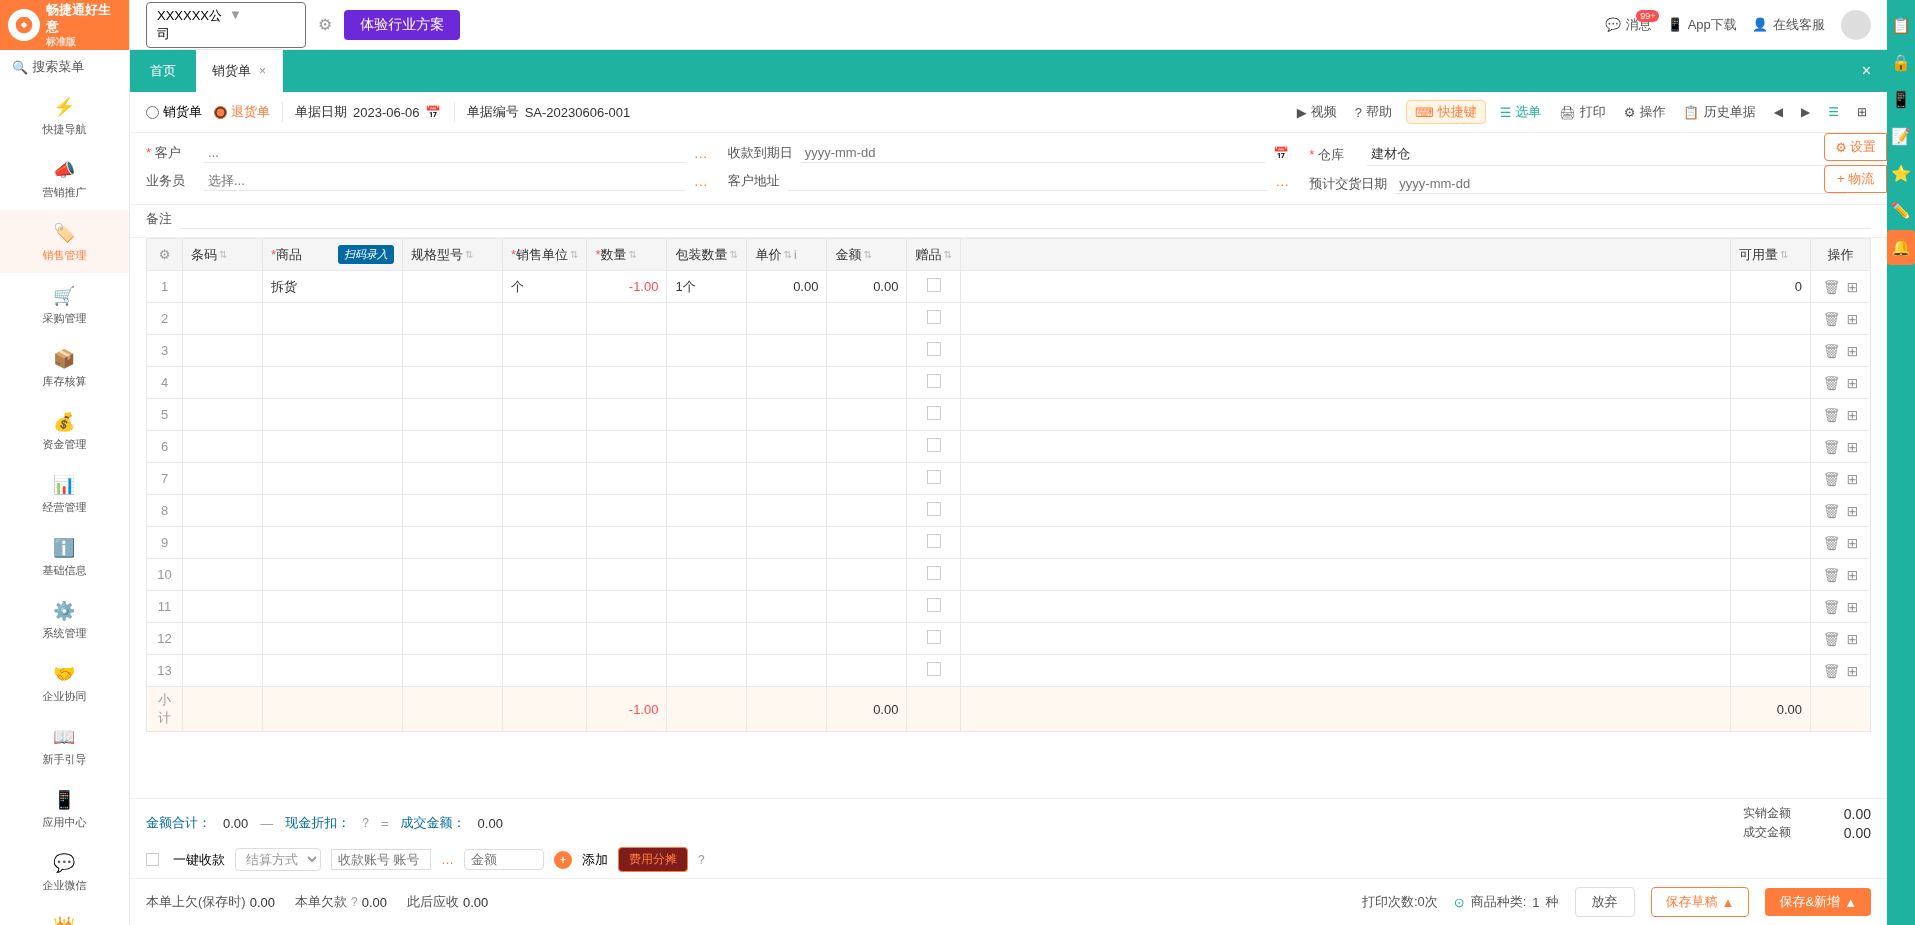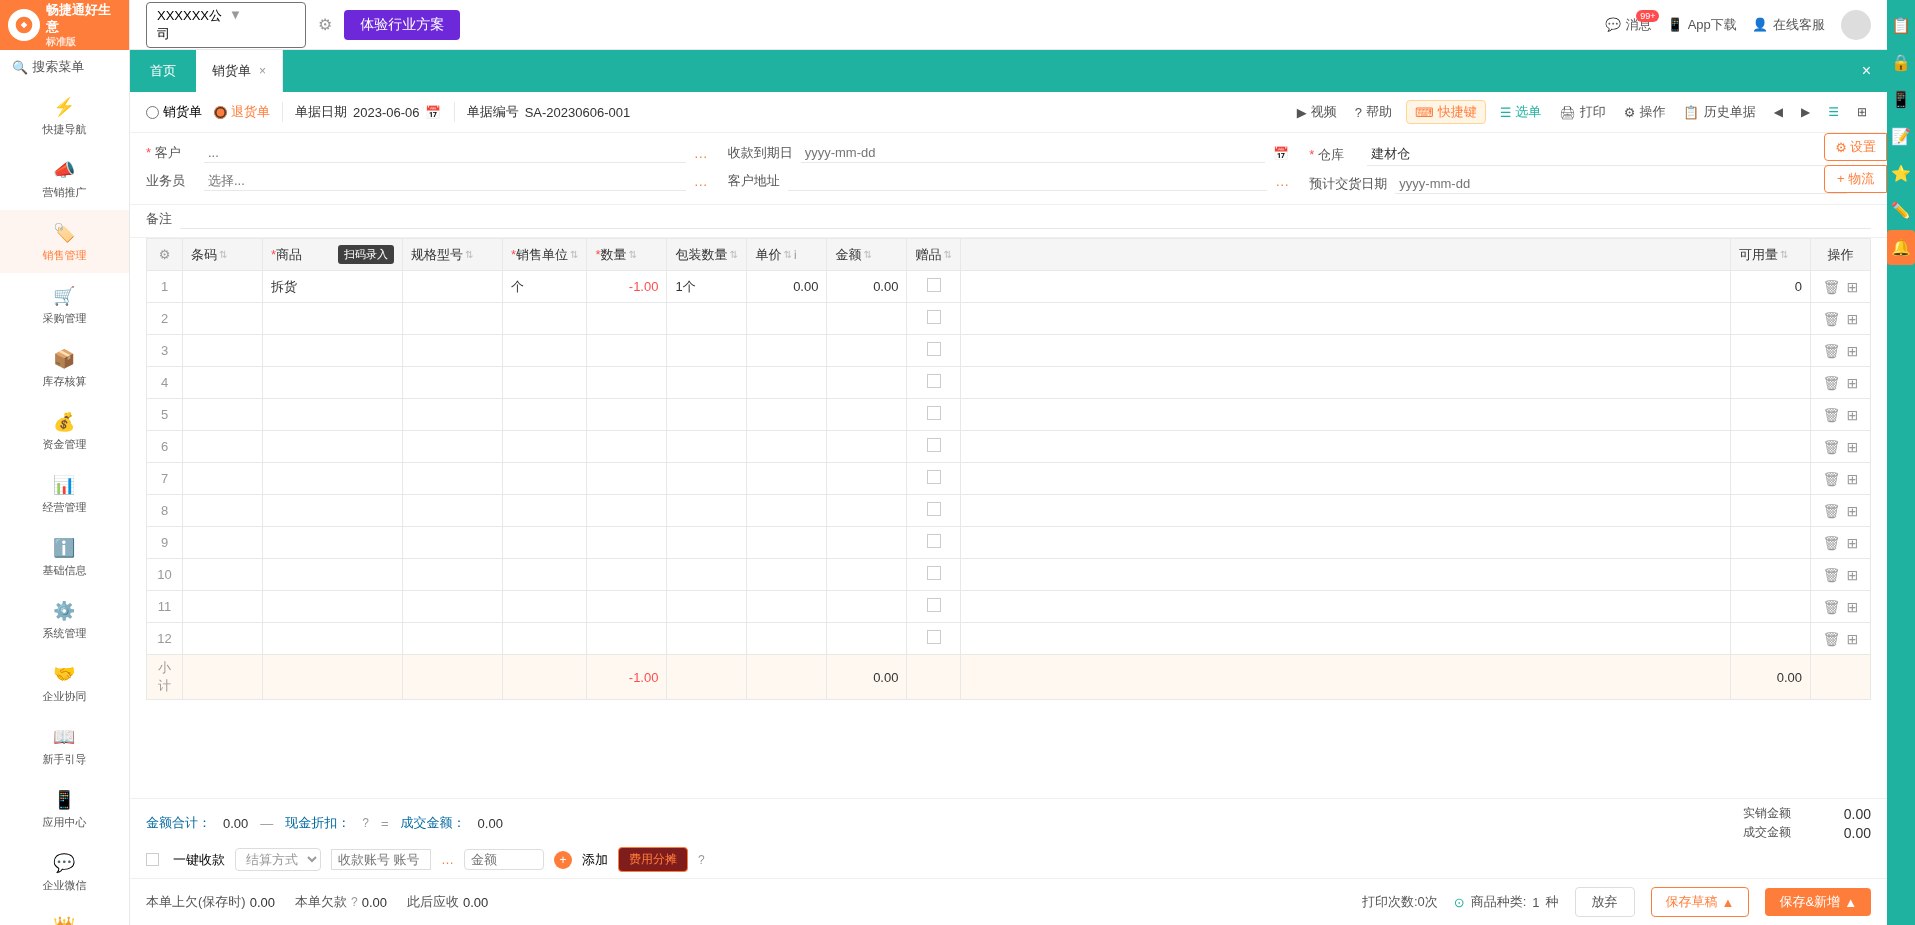--- a/index.html
+++ b/index.html
@@ -68,21 +68,21 @@
     .col-spec { width: 100px; }
     .col-unit { width: 80px; }
     .col-qty { width: 80px; text-align: right; }
     .col-pack { width: 80px; }
     .col-price { width: 80px; text-align: right; }
     .col-amount { width: 80px; text-align: right; }
     .col-gift { width: 50px; text-align: center; }
     .col-avail { width: 80px; text-align: right; }
     .col-op { width: 60px; text-align: center; }
     .subtotal-row td { background: #fff8f0; font-weight: 500; }
-    .scan-btn { background: #404040; color: #fff; border: none; border-radius: 3px; padding: 2px 6px; cursor: pointer; font-size: 11px; white-space: nowrap; }
+    .scan-btn { background: #0369a1; color: #fff; border: none; border-radius: 3px; padding: 2px 6px; cursor: pointer; font-size: 11px; white-space: nowrap; font-style: italic; }
     .th-sort { display: flex; align-items: center; gap: 2px; }
     .sort-icon { color: #bbb; font-size: 10px; }
     .checkbox-custom { width: 14px; height: 14px; border: 1px solid #ccc; display: inline-block; cursor: pointer; }
     .op-icons { display: flex; align-items: center; gap: 6px; justify-content: center; }
     .op-icon { color: #999; cursor: pointer; font-size: 14px; }
 
     
     .bottom-area { border-top: 1px solid #f0f0f0; padding: 6px 16px; flex-shrink: 0; }
     .bottom-row1 { display: flex; align-items: center; gap: 12px; margin-bottom: 6px; }
     .amount-label { color: #0369a1; }
@@ -608,20 +608,40 @@
     <td class="col-avail"></td>
     <td class="col-op">
       <div class="op-icons">
         <span class="op-icon">🗑</span>
         <span class="op-icon">⊞</span>
       </div>
     </td>
   </tr>
             <tr>
     <td class="col-num">12</td>
+    <td class="col-barcode"></td>
+    <td class="col-goods"></td>
+    <td class="col-spec"></td>
+    <td class="col-unit"></td>
+    <td class="col-qty" style="color:#333"></td>
+    <td class="col-pack"></td>
+    <td class="col-price"></td>
+    <td class="col-amount"></td>
+    <td class="col-gift"><span class="checkbox-custom"></span></td>
+    <td style="min-width:200px"></td>
+    <td class="col-avail"></td>
+    <td class="col-op">
+      <div class="op-icons">
+        <span class="op-icon">🗑</span>
+        <span class="op-icon">⊞</span>
+      </div>
+    </td>
+  </tr>
+            <tr>
+    <td class="col-num">13</td>
     <td class="col-barcode"></td>
     <td class="col-goods"></td>
     <td class="col-spec"></td>
     <td class="col-unit"></td>
     <td class="col-qty" style="color:#333"></td>
     <td class="col-pack"></td>
     <td class="col-price"></td>
     <td class="col-amount"></td>
     <td class="col-gift"><span class="checkbox-custom"></span></td>
     <td style="min-width:200px"></td>

